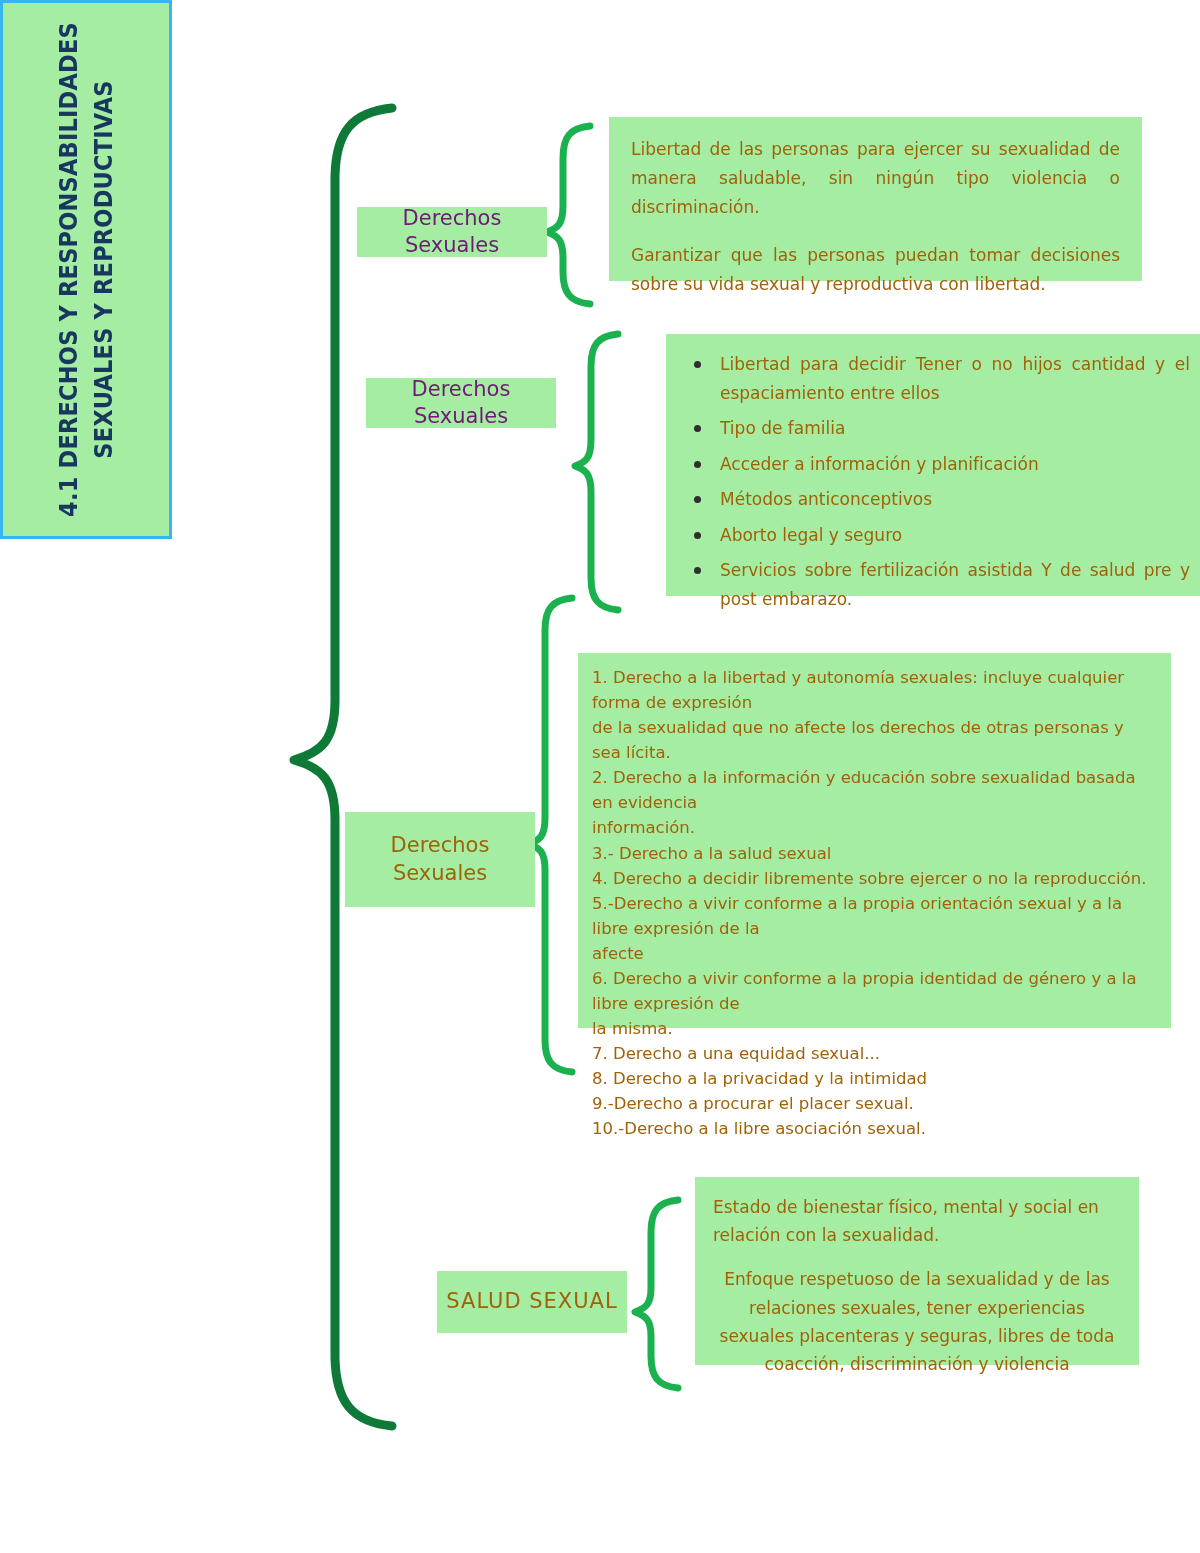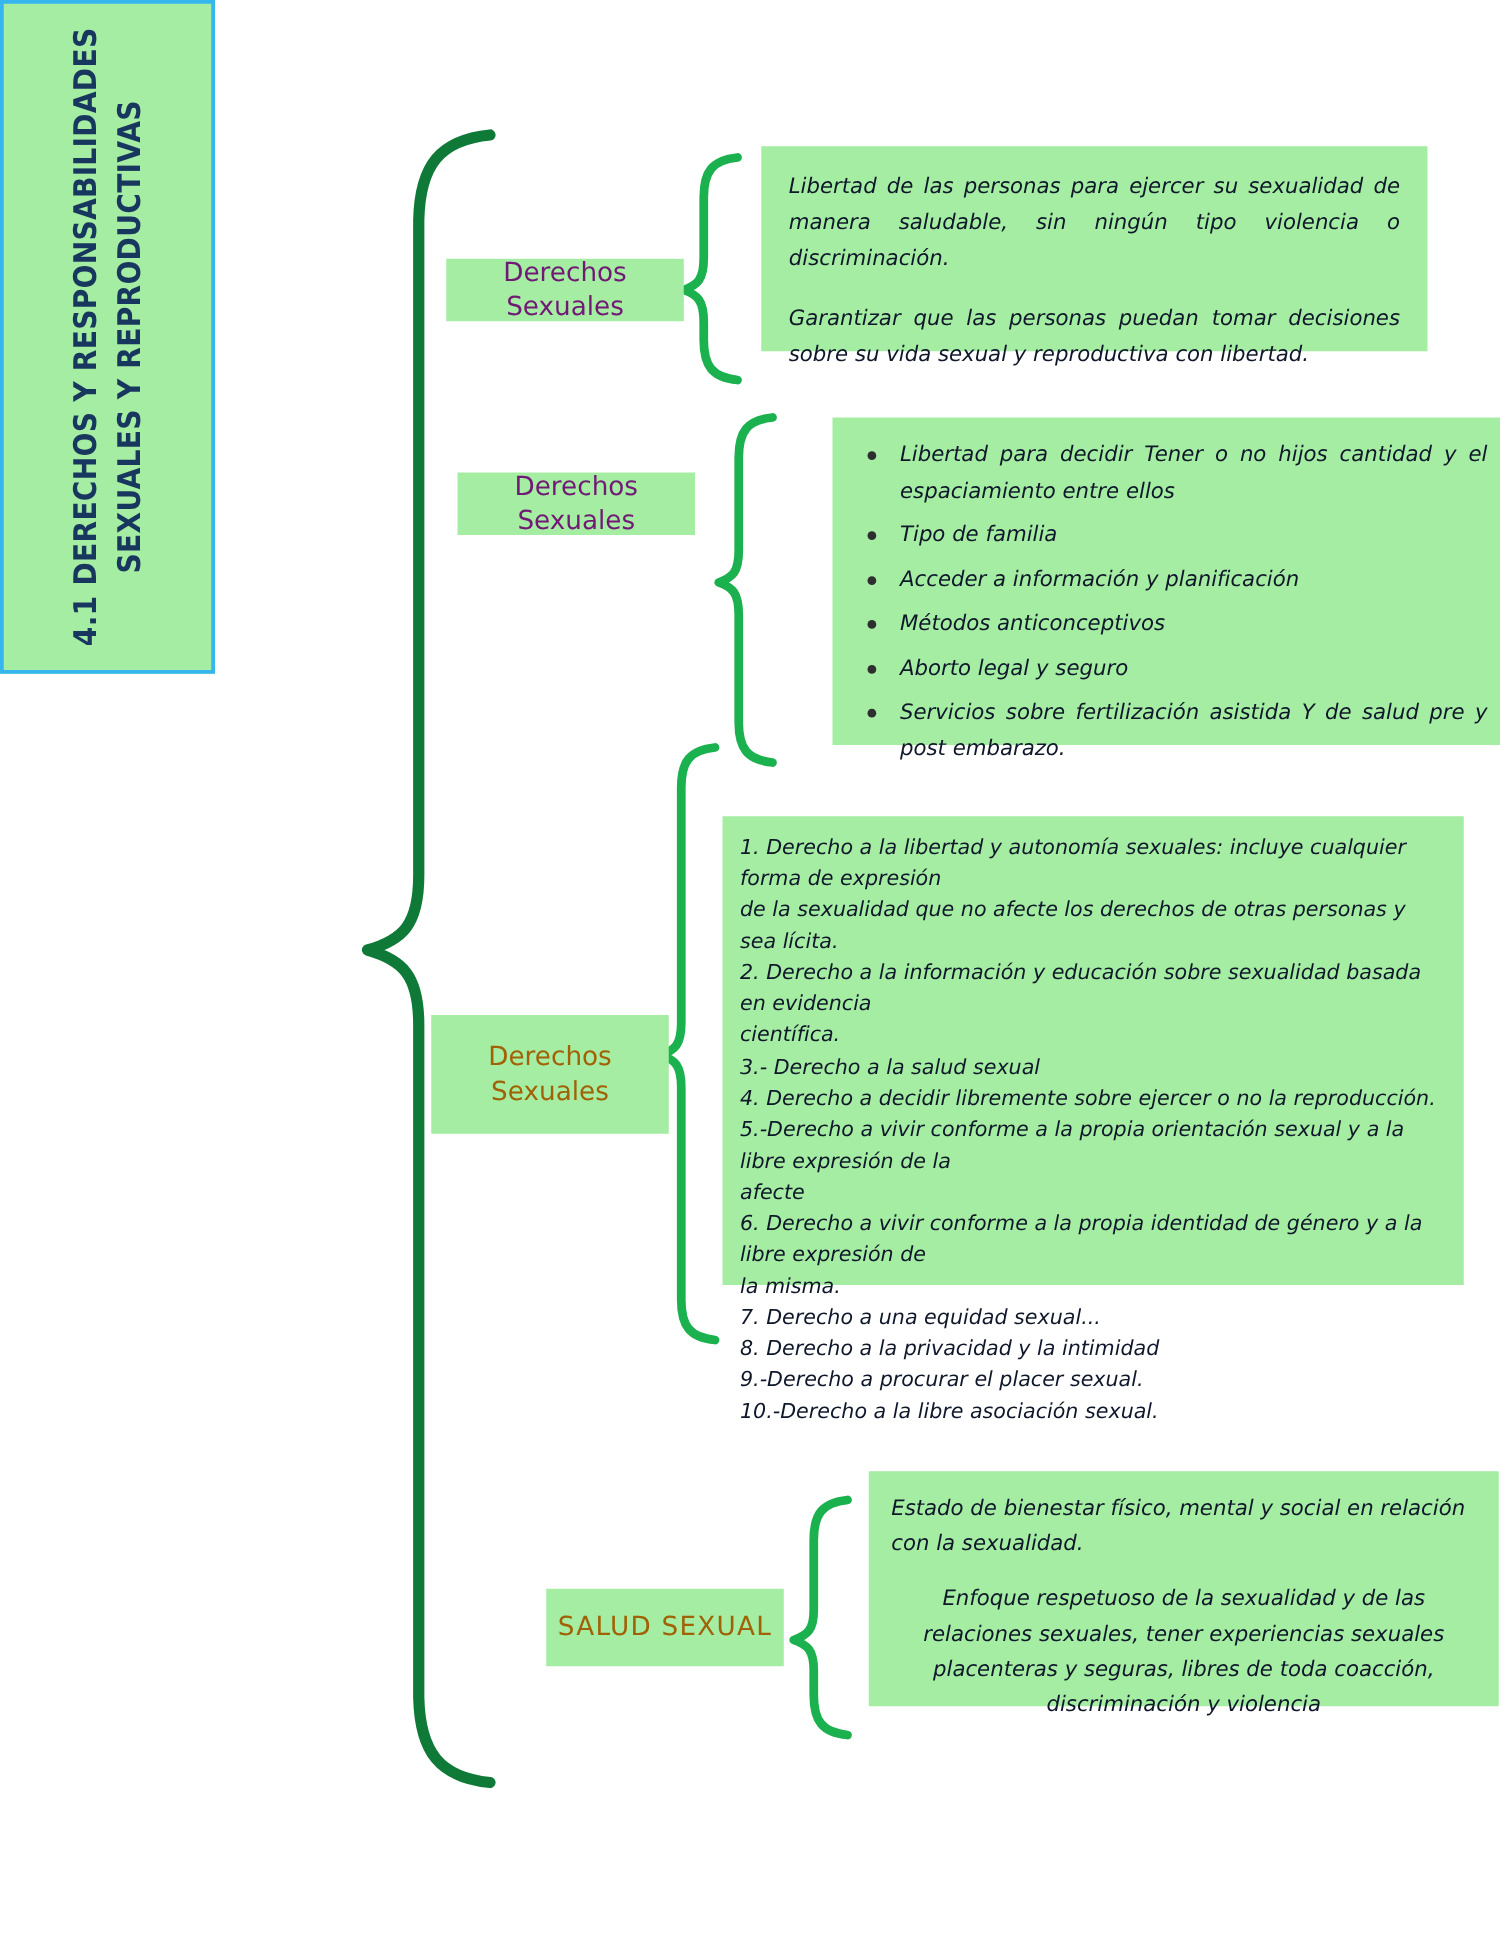--- a/index.html
+++ b/index.html
@@ -92,25 +92,24 @@
     font-size: 21px;
   }
   #chip-4 {
     left: 437px; top: 1271px; width: 190px; height: 62px;
     font-size: 21px;
     letter-spacing: 1px;
   }
 
   
   .content {
-    color: #0f172a;
+    color: #a16207;
     padding: 18px 22px;
     font-size: 17px;
     line-height: 1.72;
-    font-style: italic;
   }
   .content p { margin: 0 0 18px 0; text-align: justify; }
   .content p:last-child { margin-bottom: 16px; }
 
   #box-1 { left: 609px; top: 117px; width: 533px; height: 164px; }
   #box-1 p { text-align: justify; }
 
   #box-2 {
     left: 630px; top: 334px; width: 540px; height: 262px;
     padding: 16px 16px 16px 14px;
@@ -138,21 +137,21 @@
 
   #box-3 {
     left: 578px; top: 653px; width: 593px; height: 375px;
     padding: 12px 14px;
     font-size: 16.5px;
     line-height: 1.52;
   }
   #box-3 .ln { display: block; text-align: left; }
 
   #box-4 {
-    left: 695px; top: 1177px; width: 504px; height: 188px;
+    left: 695px; top: 1177px; width: 444px; height: 188px;
     padding: 16px 18px;
     font-size: 17px;
     line-height: 1.66;
   }
   #box-4 p { margin: 0 0 16px 0; text-align: left; }
   #box-4 p:last-child { margin-bottom: 0; text-align: center; }
 </style>
 </head>
 <body>
 
@@ -240,21 +239,21 @@
       <li>Métodos anticonceptivos</li>
       <li>Aborto legal y seguro</li>
       <li>Servicios sobre fertilización asistida Y de salud pre y post embarazo.</li>
     </ul>
   </div>
 
   <div class="panel content" id="box-3">
     <span class="ln">1. Derecho a la libertad y autonomía sexuales: incluye cualquier forma de expresión</span>
     <span class="ln">de la sexualidad que no afecte los derechos de otras personas y sea lícita.</span>
     <span class="ln">2. Derecho a la información y educación sobre sexualidad basada en evidencia</span>
-    <span class="ln">científica.</span>
+    <span class="ln">información.</span>
     <span class="ln">3.- Derecho a la salud sexual</span>
     <span class="ln">4. Derecho a decidir libremente sobre ejercer o no la reproducción.</span>
     <span class="ln">5.-Derecho a vivir conforme a la propia orientación sexual y a la libre expresión de la</span>
     <span class="ln">afecte</span>
     <span class="ln">6. Derecho a vivir conforme a la propia identidad de género y a la libre expresión de</span>
     <span class="ln">la misma.</span>
     <span class="ln">7. Derecho a una equidad sexual...</span>
     <span class="ln">8. Derecho a la privacidad y la intimidad</span>
     <span class="ln">9.-Derecho a procurar el placer sexual.</span>
     <span class="ln">10.-Derecho a la libre asociación sexual.</span>

